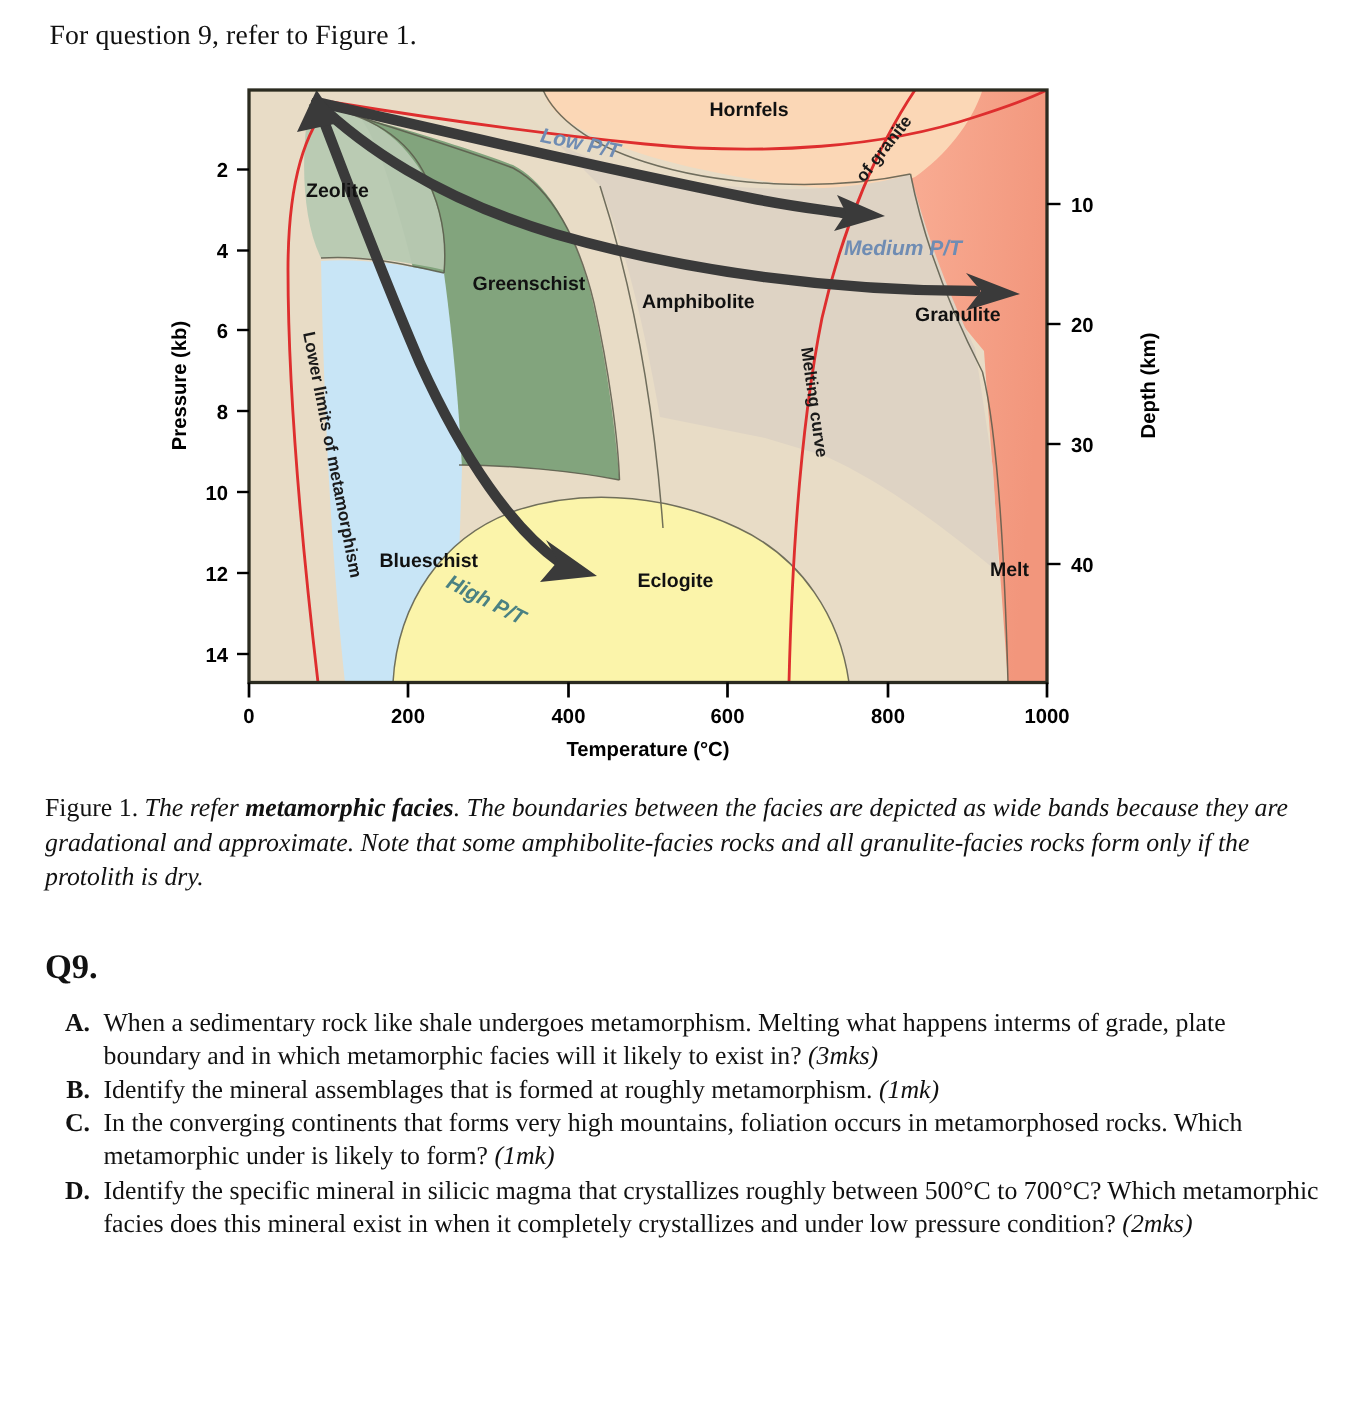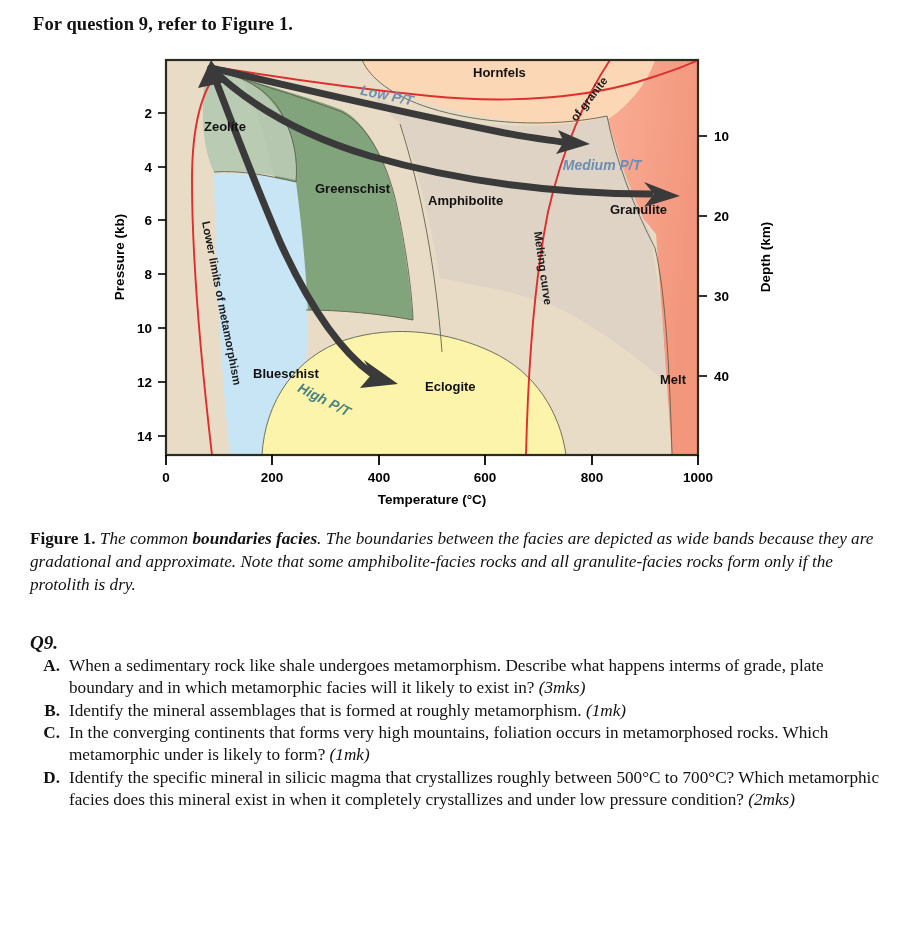--- a/index.html
+++ b/index.html
@@ -8,35 +8,35 @@
     background:#ffffff;
     font-family:"Liberation Serif", serif;
     color:#111;
     overflow:hidden;
   }
   .page{position:relative;width:907px;height:950px;}
 
   .heading{
     position:absolute; left:33px; top:14px;
     font-family:"Liberation Serif", serif;
-    font-weight:bold; font-size:18.5px; letter-spacing:.1px;
+    font-weight:normal; font-size:18.5px; letter-spacing:.1px;
   }
 
   .figure-wrap{position:absolute; left:110px; top:52px; width:700px; height:462px;}
 
   .caption{
     position:absolute; left:30px; top:528px; width:845px;
     font-family:"Liberation Serif", serif;
     font-style:italic; font-size:17.2px; line-height:1.33;
   }
   .caption b{font-weight:bold;}
-  .caption .figlbl{font-style:normal;font-weight:bold;}
+  .caption .figlbl{font-style:normal;font-weight:normal;}
 
   .qblock{position:absolute; left:30px; top:632px; width:855px;}
-  .qnum{font-family:"Liberation Serif",serif;font-weight:bold;font-size:19px;margin-bottom:1px;font-style:italic;}
+  .qnum{font-family:"Liberation Serif",serif;font-weight:bold;font-size:23px;margin-bottom:13px;}
   .qlist{list-style:none;margin:0;padding:0;}
   .qitem{
     display:flex; align-items:flex-start;
     font-family:"Liberation Serif", serif;
     font-size:17.2px; line-height:1.30; margin-bottom:0px;
   }
   .qletter{font-weight:bold; width:30px; flex:0 0 30px; text-align:right; padding-right:9px;}
   .qtext{flex:1 1 auto;}
   .qtext i{font-style:italic;}
 
@@ -194,30 +194,30 @@
       <text class="ptlbl" fill="#6f8cb3" x="492" y="118" text-anchor="middle" font-style="italic">Medium P/T</text>
       <text class="ptlbl" fill="#4a8182" x="212" y="352" text-anchor="middle" transform="rotate(27 212 352)" font-style="italic">High P/T</text>
 
       <text class="curvelbl" x="92" y="170" transform="rotate(79 92 170)">Lower limits of metamorphism</text>
       <text class="curvelbl" x="424" y="180" transform="rotate(82 424 180)">Melting curve</text>
       <text class="curvelbl" x="466" y="70" transform="rotate(-52 466 70)">of granite</text>
     </svg>
   </div>
 
   <div class="caption">
-    <span class="figlbl">Figure 1.</span><span> The common </span><b>boundaries facies</b><span>. The boundaries between the facies are depicted as wide bands because they are gradational and approximate. Note that some amphibolite-facies rocks and all granulite-facies rocks form only if the protolith is dry.</span>
+    <span class="figlbl">Figure 1.</span><span> The refer </span><b>metamorphic facies</b><span>. The boundaries between the facies are depicted as wide bands because they are gradational and approximate. Note that some amphibolite-facies rocks and all granulite-facies rocks form only if the protolith is dry.</span>
   </div>
 
   <div class="qblock">
     <div class="qnum">Q9.</div>
     <ul class="qlist">
       <li class="qitem">
         <span class="qletter">A.</span>
         <span class="qtext">
-          <span>When a sedimentary rock like shale undergoes metamorphism. Describe what happens interms of grade, plate boundary and in which metamorphic facies will it likely to exist in? </span><i>(3mks)</i>
+          <span>When a sedimentary rock like shale undergoes metamorphism. Melting what happens interms of grade, plate boundary and in which metamorphic facies will it likely to exist in? </span><i>(3mks)</i>
         </span>
       </li>
       <li class="qitem">
         <span class="qletter">B.</span>
         <span class="qtext">
           <span>Identify the mineral assemblages that is formed at roughly metamorphism. </span><i>(1mk)</i>
         </span>
       </li>
       <li class="qitem">
         <span class="qletter">C.</span>

